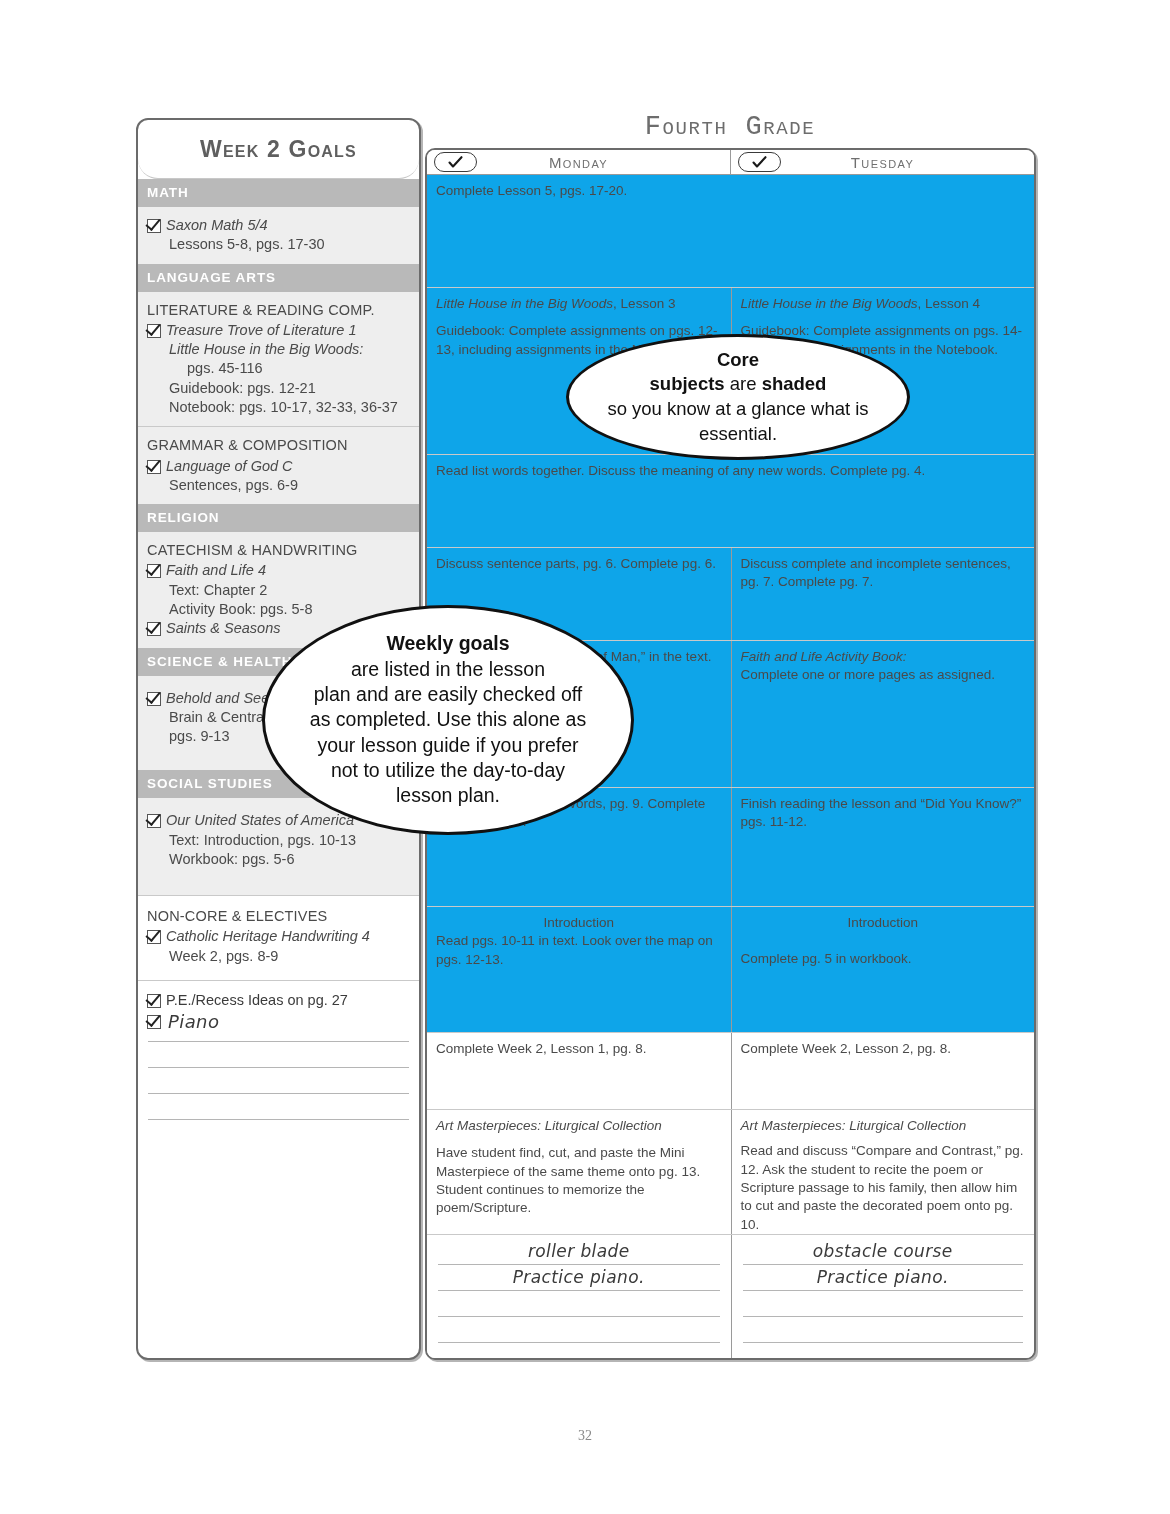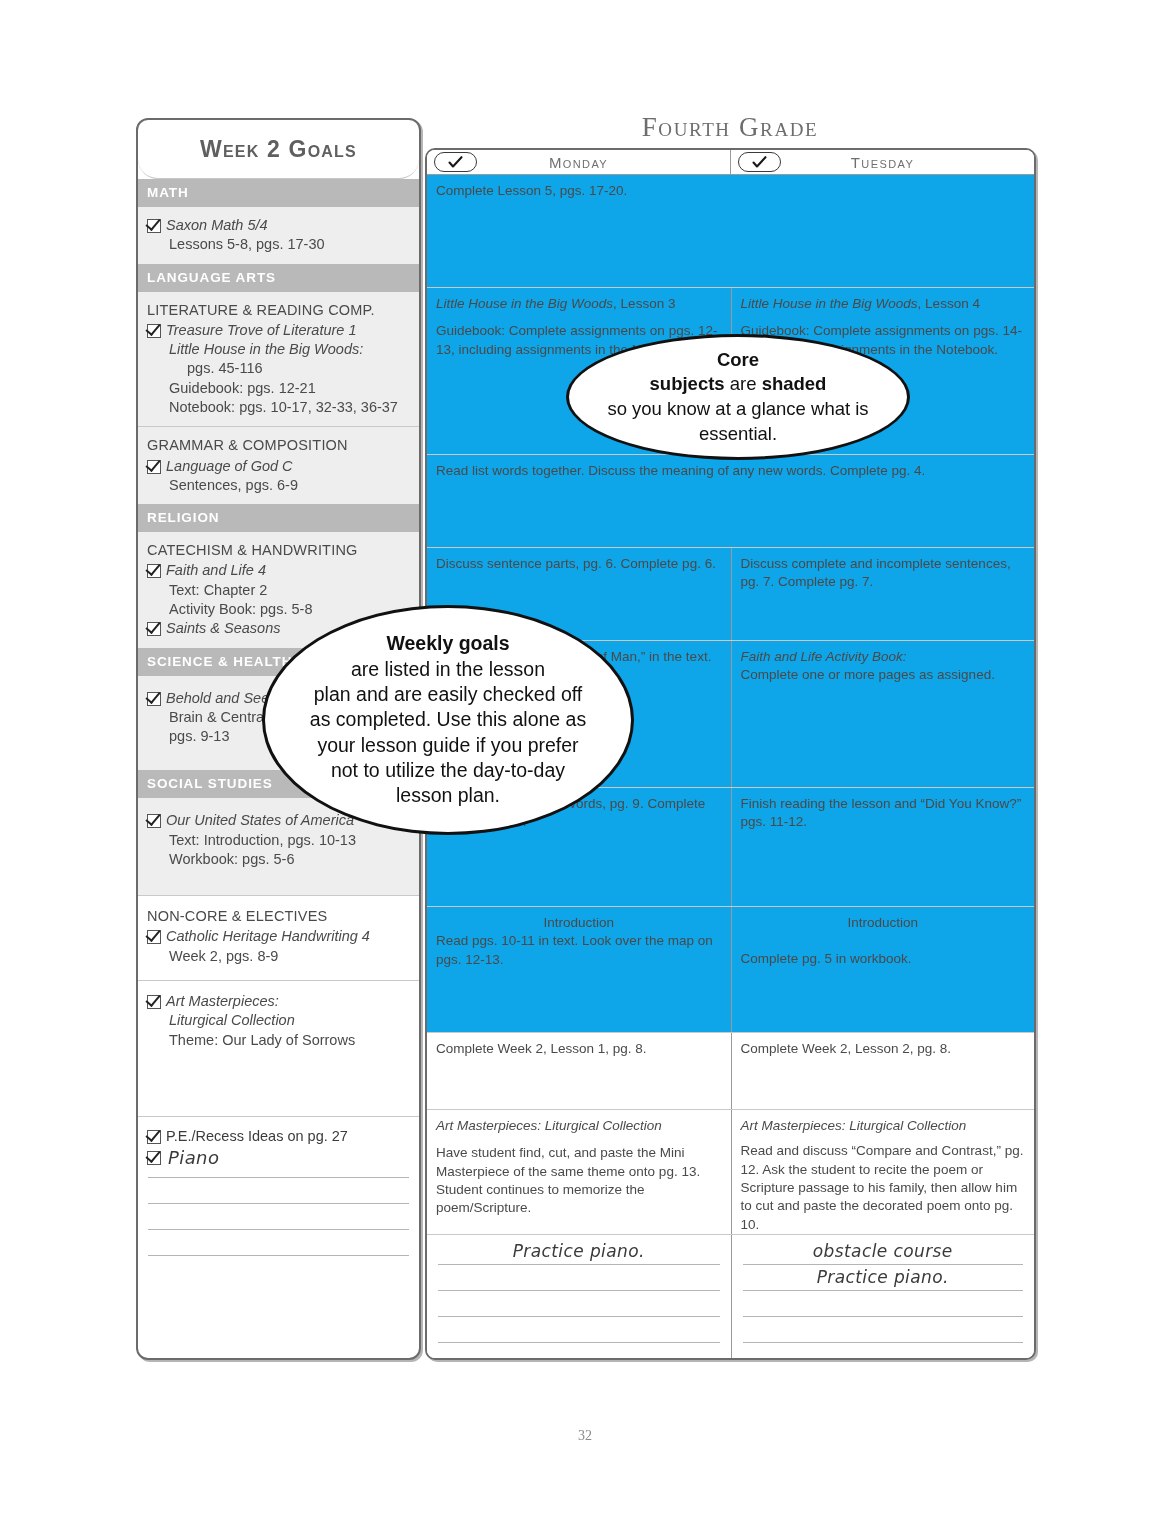--- a/index.html
+++ b/index.html
@@ -29,21 +29,21 @@
   .grade-title {
     position: absolute;
     left: 424px;
     top: 112px;
     width: 612px;
     text-align: center;
     font-size: 27px;
     letter-spacing: 1.6px;
     color: #6d6d6d;
     font-variant: small-caps;
-    font-family: Liberation Serif, serif;
+    font-family: Liberation Mono, monospace;
     font-weight: 400;
   }
 
   
   .goals-panel {
     position: absolute;
     left: 136px;
     top: 118px;
     width: 285px;
     height: 1242px;
@@ -347,28 +347,20 @@
 
     <div class="goal-block plain bordered-top" style="padding-top:11px;padding-bottom:14px">
       <div class="sub-head">NON-CORE &amp; ELECTIVES</div>
       <div class="goal-line">
         <span class="cb"></span>
         <span class="goal-title">Catholic Heritage Handwriting 4</span>
       </div>
       <div class="goal-detail">Week 2, pgs. 8-9</div>
     </div>
 
-    <div class="goal-block plain bordered-top" style="padding-top:11px;padding-bottom:66px">
-      <div class="goal-line">
-        <span class="cb"></span>
-        <span class="goal-title">Art Masterpieces:</span>
-      </div>
-      <div class="goal-detail italic">Liturgical Collection</div>
-      <div class="goal-detail">Theme: Our Lady of Sorrows</div>
-    </div>
 
     <div class="goal-block plain bordered-top" style="padding:10px 9px 0 9px">
       <div class="goal-line">
         <span class="cb"></span>
         <span>P.E./Recess Ideas on pg. 27</span>
       </div>
       <div class="goal-line" style="margin-top:2px">
         <span class="cb"></span>
         <span class="hand" style="font-size:18px;text-align:left;line-height:19px;margin-left:2px">Piano</span>
       </div>
@@ -479,20 +471,23 @@
         <p class="cell-p">Have student find, cut, and paste the Mini Masterpiece of the same theme onto pg. 13. Student continues to memorize the poem/Scripture.</p>
       </div>
       <div class="day-cell">
         <div class="cell-title" style="margin-bottom:7px">Art Masterpieces: Liturgical Collection</div>
         <p class="cell-p">Read and discuss “Compare and Contrast,” pg. 12. Ask the student to recite the poem or Scripture passage to his family, then allow him to cut and paste the decorated poem onto pg. 10.</p>
       </div>
     </div>
 
     <div class="day-row plain" style="height:133px">
       <div class="day-cell lines-cell">
+        <div class="wline">
+            <div class="hand">roller blade</div>
+          </div>
         <div class="wline">
             <div class="hand">Practice piano.</div>
           </div>
         <div class="wline">
             <div class="hand"></div>
           </div>
         <div class="wline">
             <div class="hand"></div>
           </div>
         <div class="wline">

